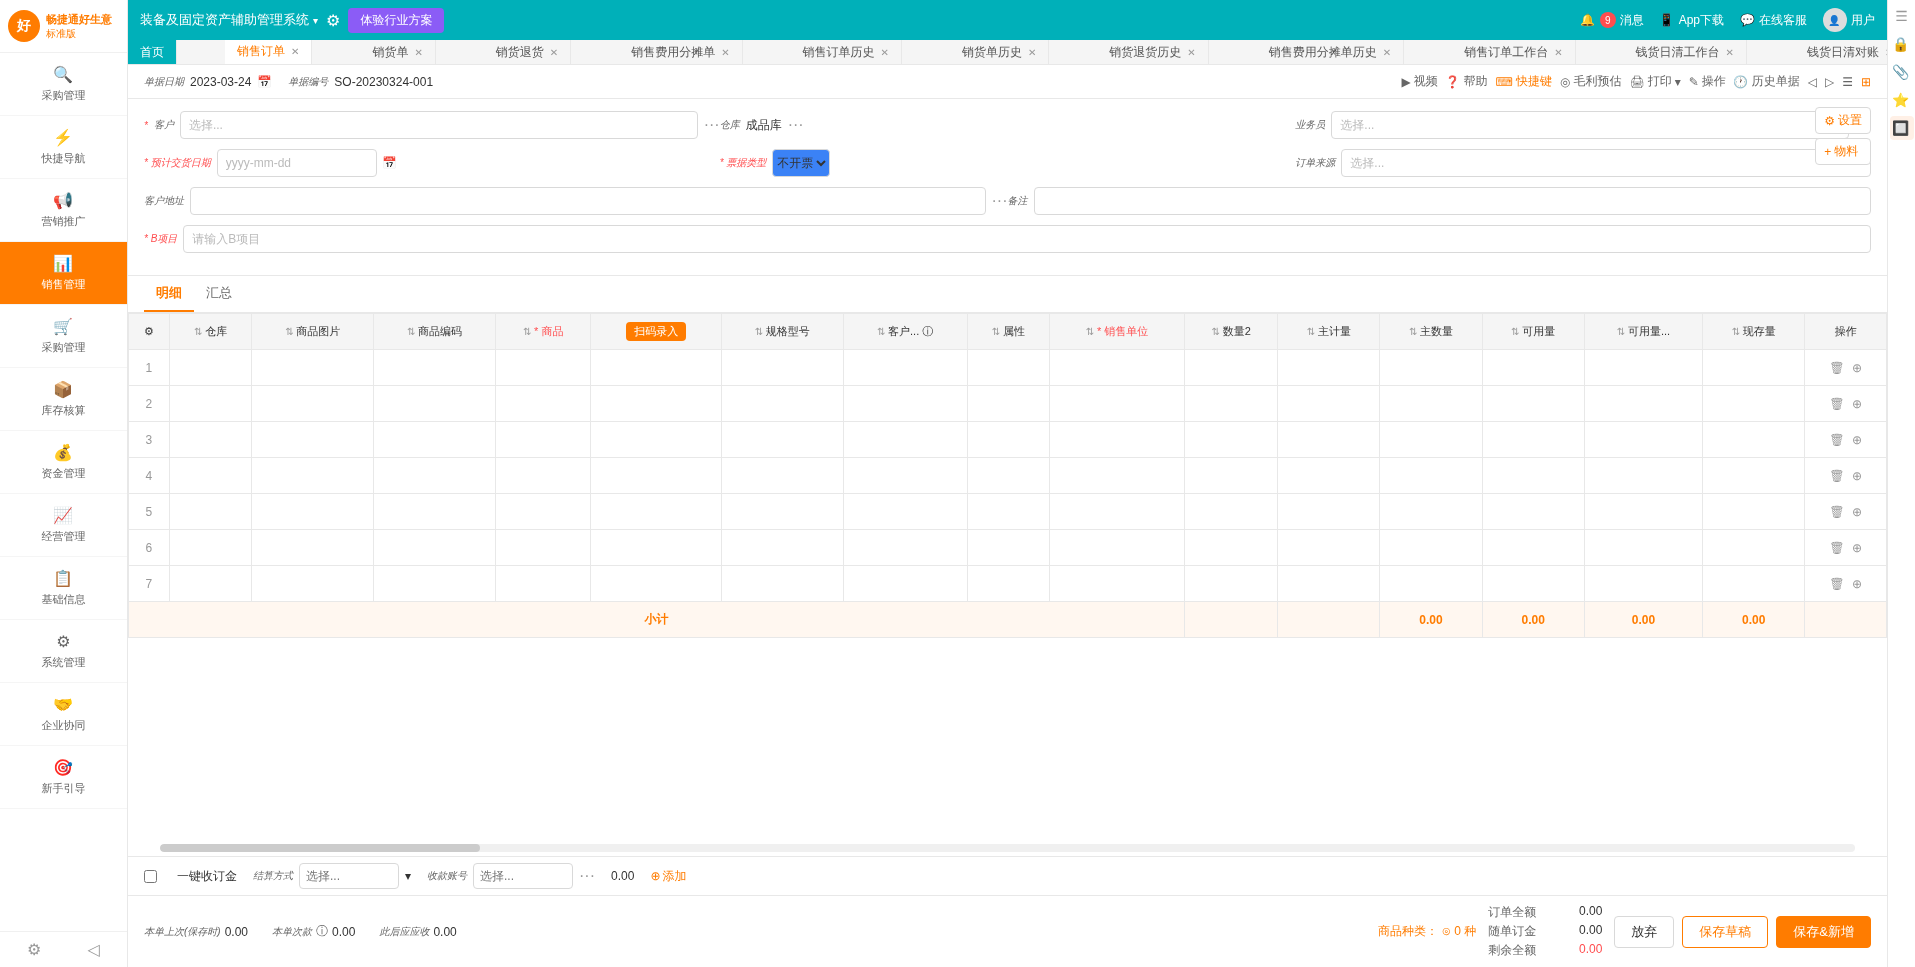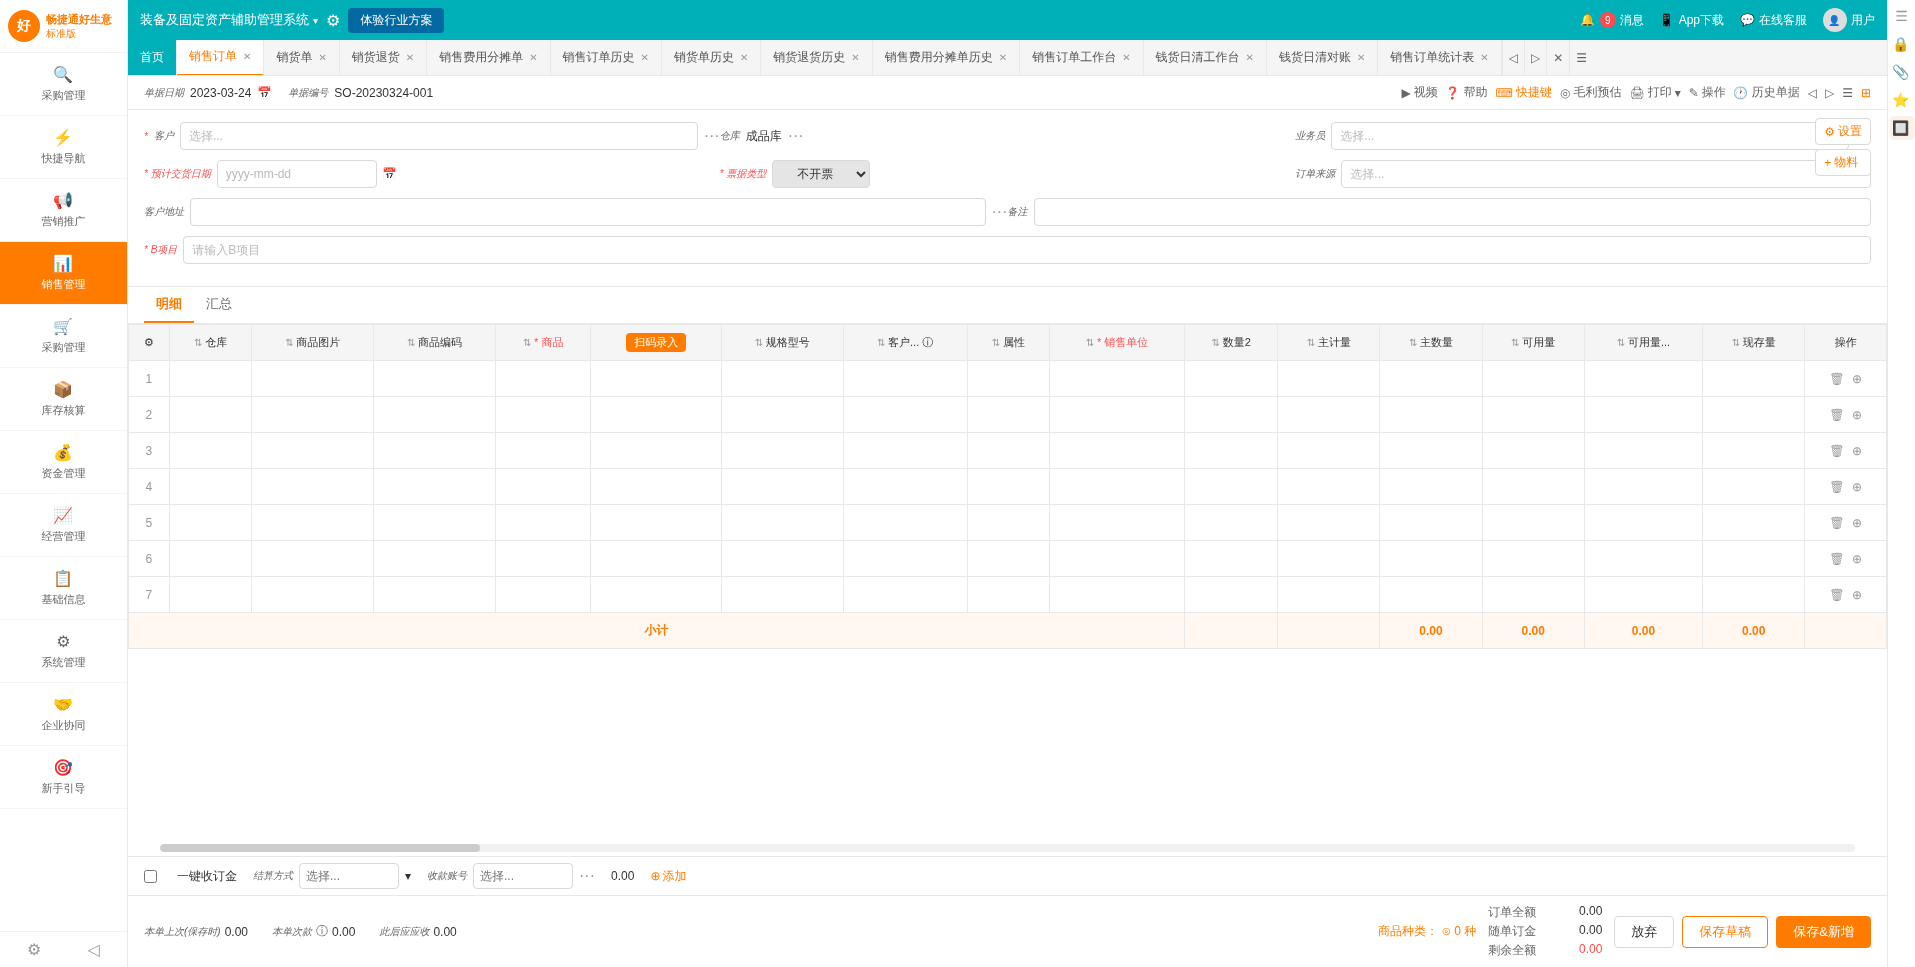--- a/index.html
+++ b/index.html
@@ -23,28 +23,28 @@
 
     
     .main-content { flex: 1; display: flex; flex-direction: column; overflow: hidden; }
 
     
     .top-header { height: 40px; background: #00b0b9; display: flex; align-items: center; justify-content: space-between; padding: 0 12px; flex-shrink: 0; }
     .top-header-left { display: flex; align-items: center; gap: 8px; }
     .system-name { color: white; font-size: 13px; display: flex; align-items: center; gap: 4px; }
     .system-name-arrow { color: white; font-size: 10px; }
     .settings-icon { color: white; cursor: pointer; font-size: 16px; }
-    .trial-btn { background: #0369a1; color: white; border: none; padding: 4px 12px; border-radius: 4px; cursor: pointer; font-size: 12px; }
+    .trial-btn { background: #8b5cf6; color: white; border: none; padding: 4px 12px; border-radius: 4px; cursor: pointer; font-size: 12px; }
     .top-header-right { display: flex; align-items: center; gap: 16px; color: white; font-size: 12px; }
     .header-icon-item { display: flex; align-items: center; gap: 4px; cursor: pointer; }
     .notification-badge { background: #ff4d4f; color: white; border-radius: 50%; width: 16px; height: 16px; font-size: 10px; display: flex; align-items: center; justify-content: center; }
     .user-avatar { width: 24px; height: 24px; background: #ddd; border-radius: 50%; display: flex; align-items: center; justify-content: center; font-size: 10px; }
 
     
-    .tab-bar { height: 36px; background: #f5f5f5; display: flex; align-items: center; border-bottom: 1px solid #e8e8e8; flex-shrink: 0; overflow: hidden; }
+    .tab-bar { height: 25px; background: #f5f5f5; display: flex; align-items: center; border-bottom: 1px solid #e8e8e8; flex-shrink: 0; overflow: hidden; gap: 48px; }
     .tab-item { padding: 0 12px; height: 36px; display: flex; align-items: center; gap: 4px; cursor: pointer; border-right: 1px solid #e8e8e8; white-space: nowrap; font-size: 12px; color: #555; flex-shrink: 0; }
     .tab-item.active { background: white; color: #ff7c00; border-bottom: 2px solid #ff7c00; }
     .tab-item.home { background: #00b0b9; color: white; }
     .tab-close { font-size: 10px; color: #999; margin-left: 2px; }
     .tab-nav-btn { padding: 0 6px; height: 36px; display: flex; align-items: center; cursor: pointer; font-size: 12px; color: #666; background: #f5f5f5; border-left: 1px solid #e8e8e8; }
     .tab-nav-btn:last-child { border-right: none; }
 
     
     .form-header { background: white; padding: 8px 16px; border-bottom: 1px solid #e8e8e8; display: flex; align-items: center; justify-content: space-between; flex-shrink: 0; }
     .form-header-left { display: flex; align-items: center; gap: 16px; }
@@ -56,21 +56,21 @@
     .toolbar-btn.orange { color: #ff7c00; }
 
     
     .form-body { background: white; padding: 12px 16px; border-bottom: 1px solid #e8e8e8; flex-shrink: 0; }
     .form-row { display: flex; align-items: center; margin-bottom: 10px; gap: 0; }
     .form-cell { display: flex; align-items: center; gap: 6px; flex: 1; min-width: 0; }
     .form-input { border: 1px solid #d9d9d9; border-radius: 4px; padding: 4px 8px; font-size: 12px; color: #333; background: white; min-width: 80px; height: 28px; outline: none; }
     .form-input::placeholder { color: #bbb; }
     .form-input.date { width: 160px; }
     .form-input.large { flex: 1; }
-    .form-select { border: 1px solid #d9d9d9; border-radius: 4px; padding: 4px 20px; font-size: 12px; color: #333; background: #e5e5e5; height: 28px; outline: none; }
+    .form-select { border: 1px solid #d9d9d9; border-radius: 4px; padding: 4px 0; font-size: 12px; color: #333; background: #3b82f6; height: 28px; outline: none; }
     .form-dots { color: #999; cursor: pointer; font-size: 16px; }
     .form-calendar-icon { color: #999; cursor: pointer; }
 
     
     .detail-tabs { display: flex; padding: 0 16px; background: white; border-bottom: 1px solid #e8e8e8; flex-shrink: 0; }
     .detail-tab { padding: 8px 12px; cursor: pointer; font-size: 13px; color: #666; border-bottom: 2px solid transparent; }
     .detail-tab.active { color: #ff7c00; border-bottom: 2px solid #ff7c00; font-weight: bold; }
 
     
     .table-container { flex: 1; overflow: auto; background: white; }

